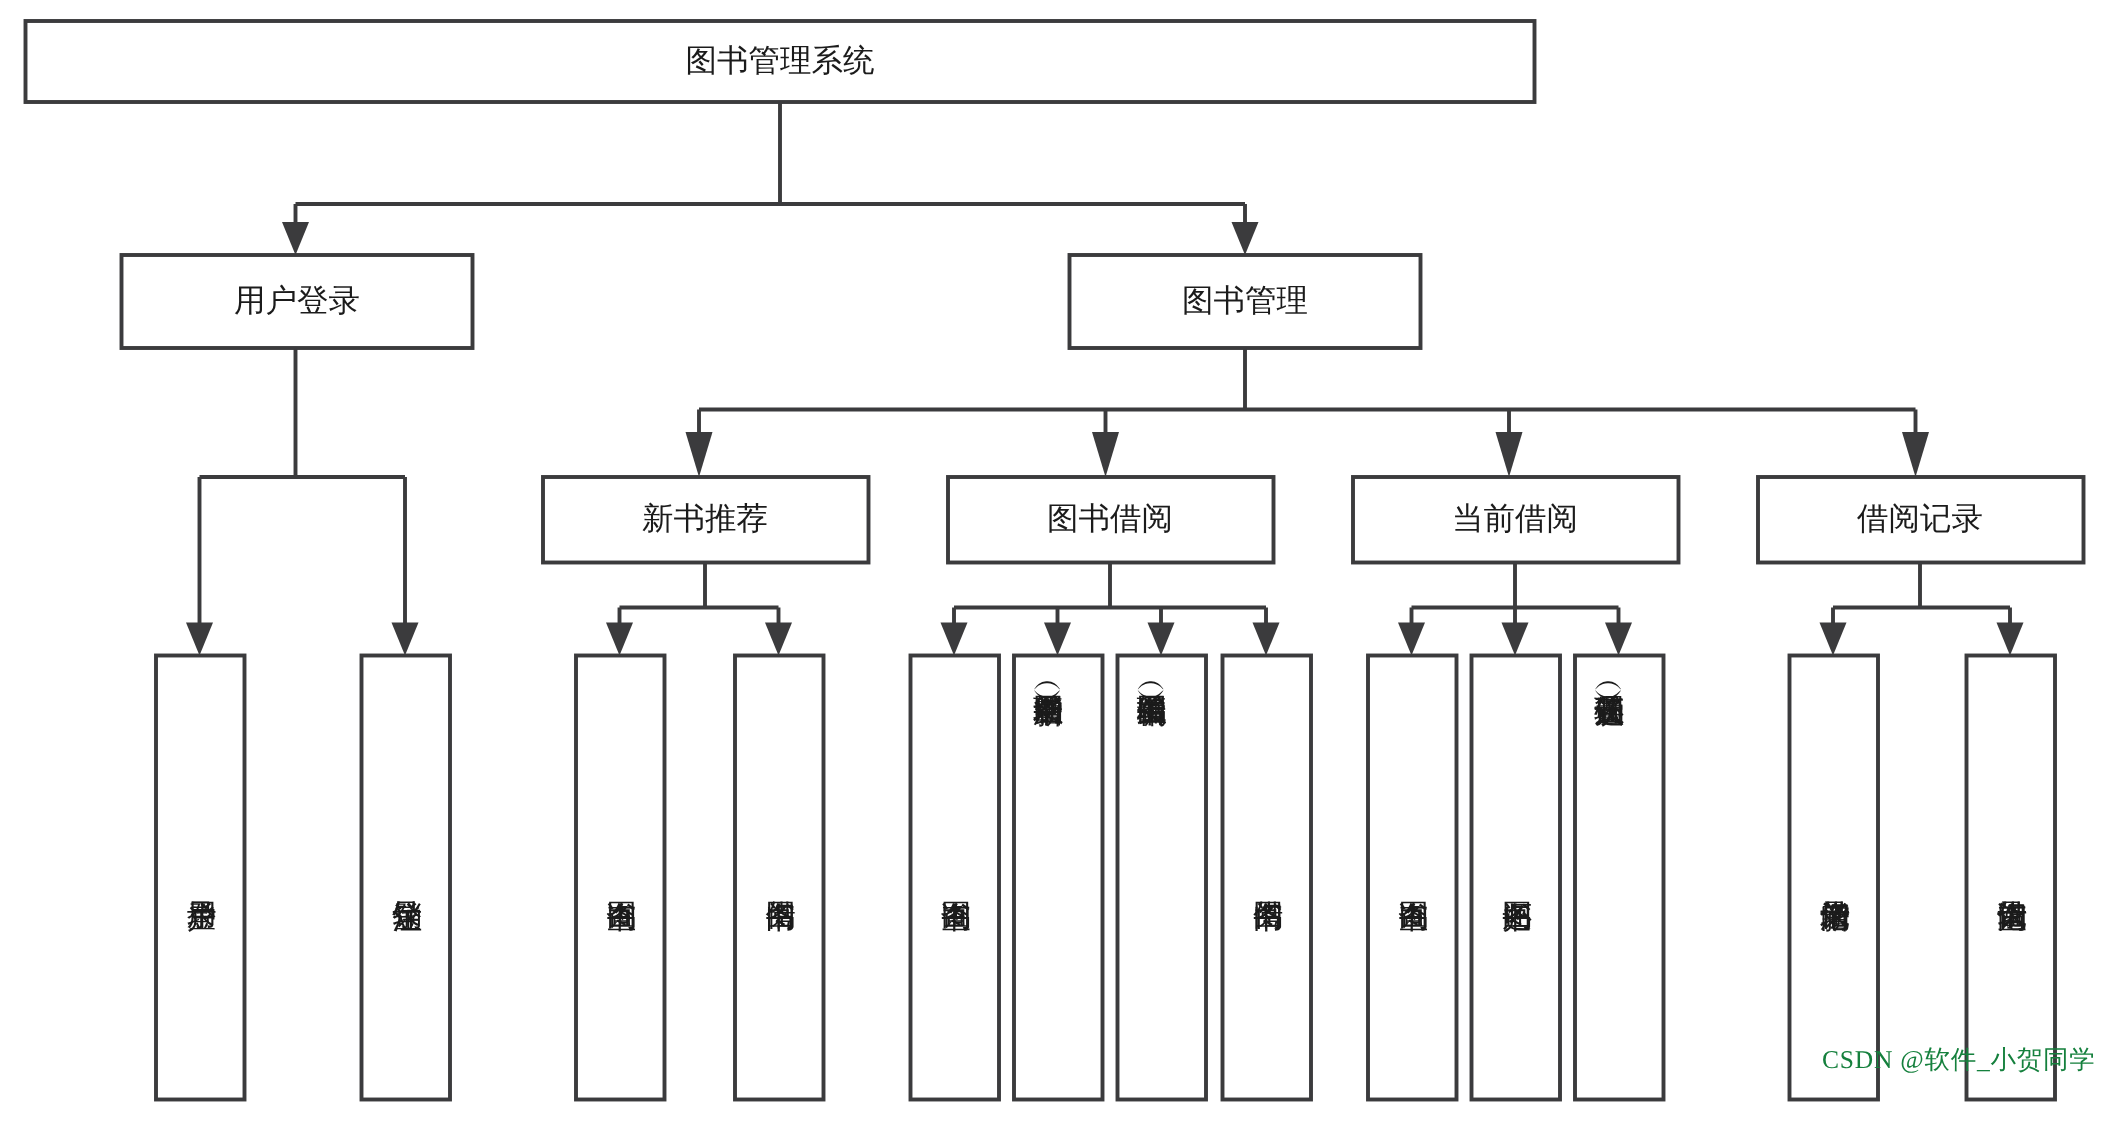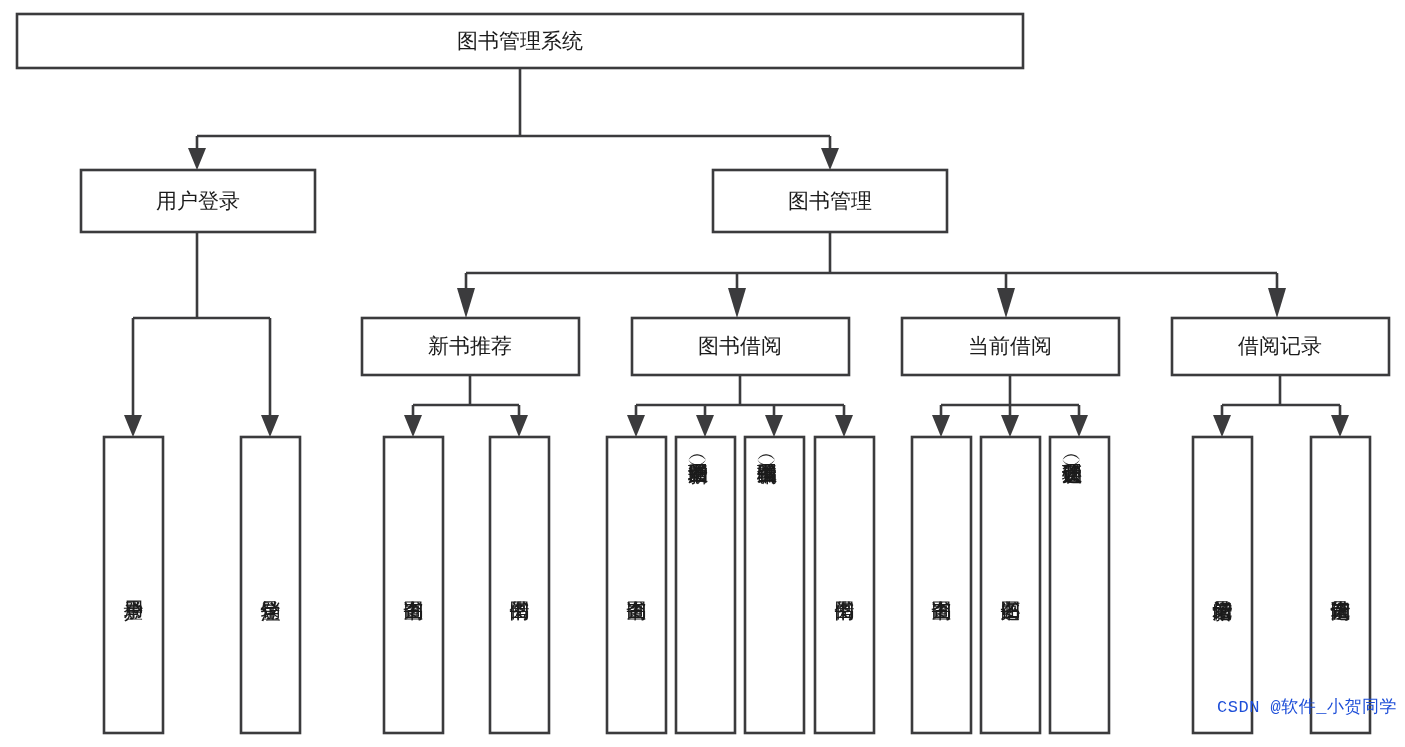--- a/index.html
+++ b/index.html
@@ -54,23 +54,23 @@
     fill: #1b1b1b;
     writing-mode: vertical-rl;
     text-orientation: upright;
     text-anchor: middle;
     white-space: pre;
   }
   .watermark {
     position: absolute;
     right: 8px;
     bottom: 6px;
-    font-family: Liberation Mono, monospace;
+    font-family: Liberation Serif, serif;
     font-size: 17px;
-    color: #1d4ed8;
+    color: #15803d;
     letter-spacing: 0.5px;
     user-select: none;
     pointer-events: none;
   }
 </style>
 </head>
 <body>
 
 <div id="diagram-root">
 

